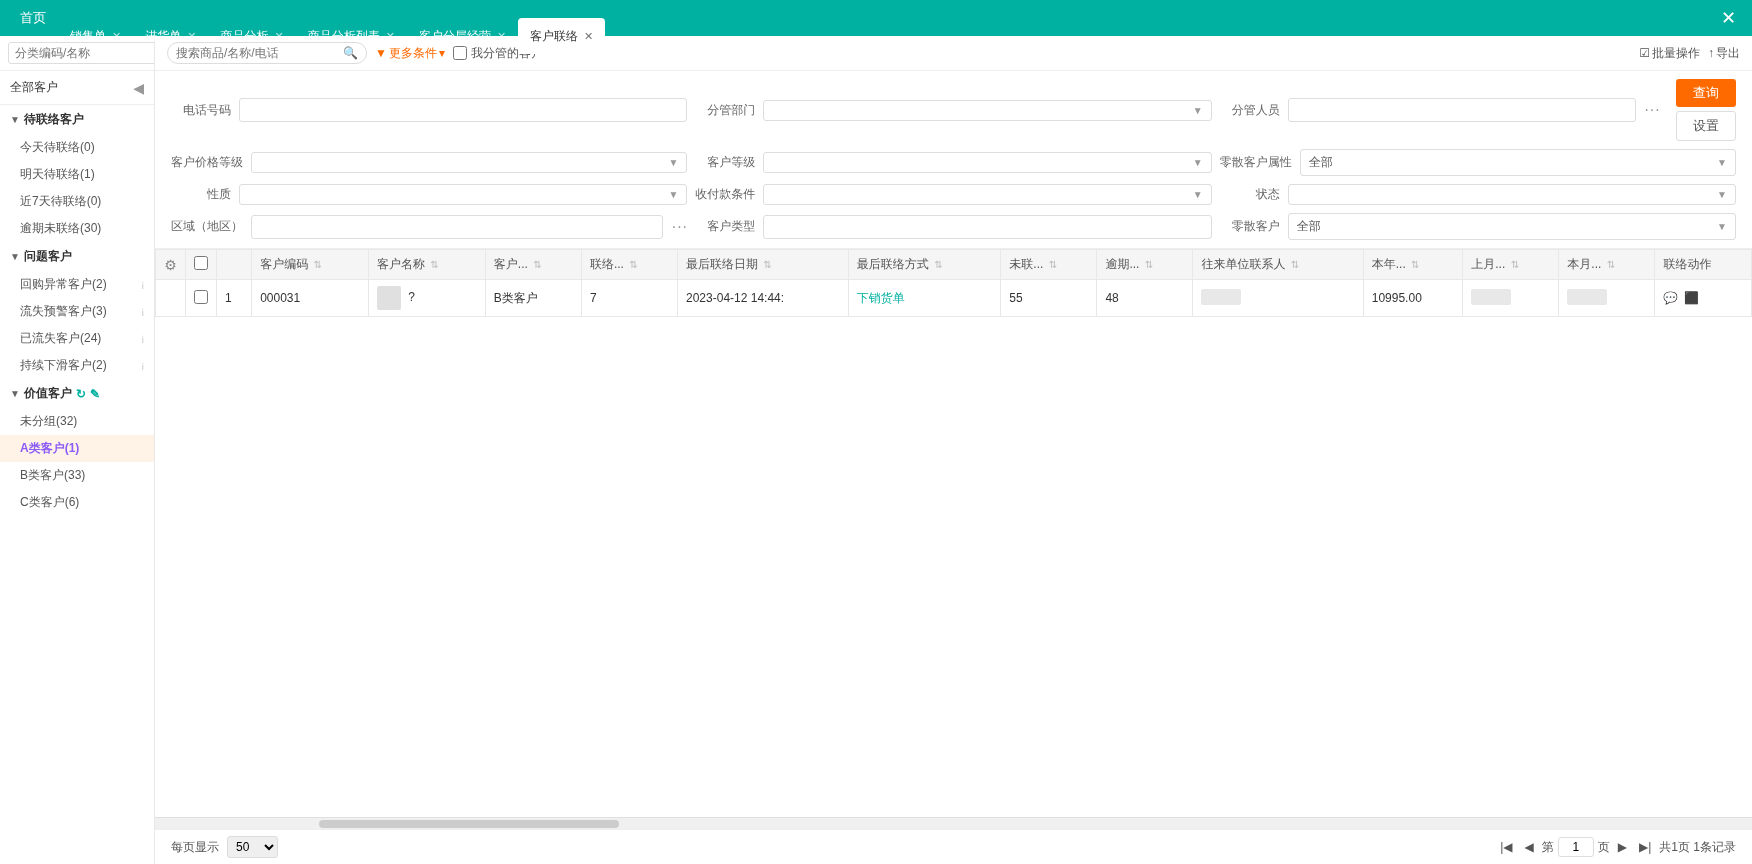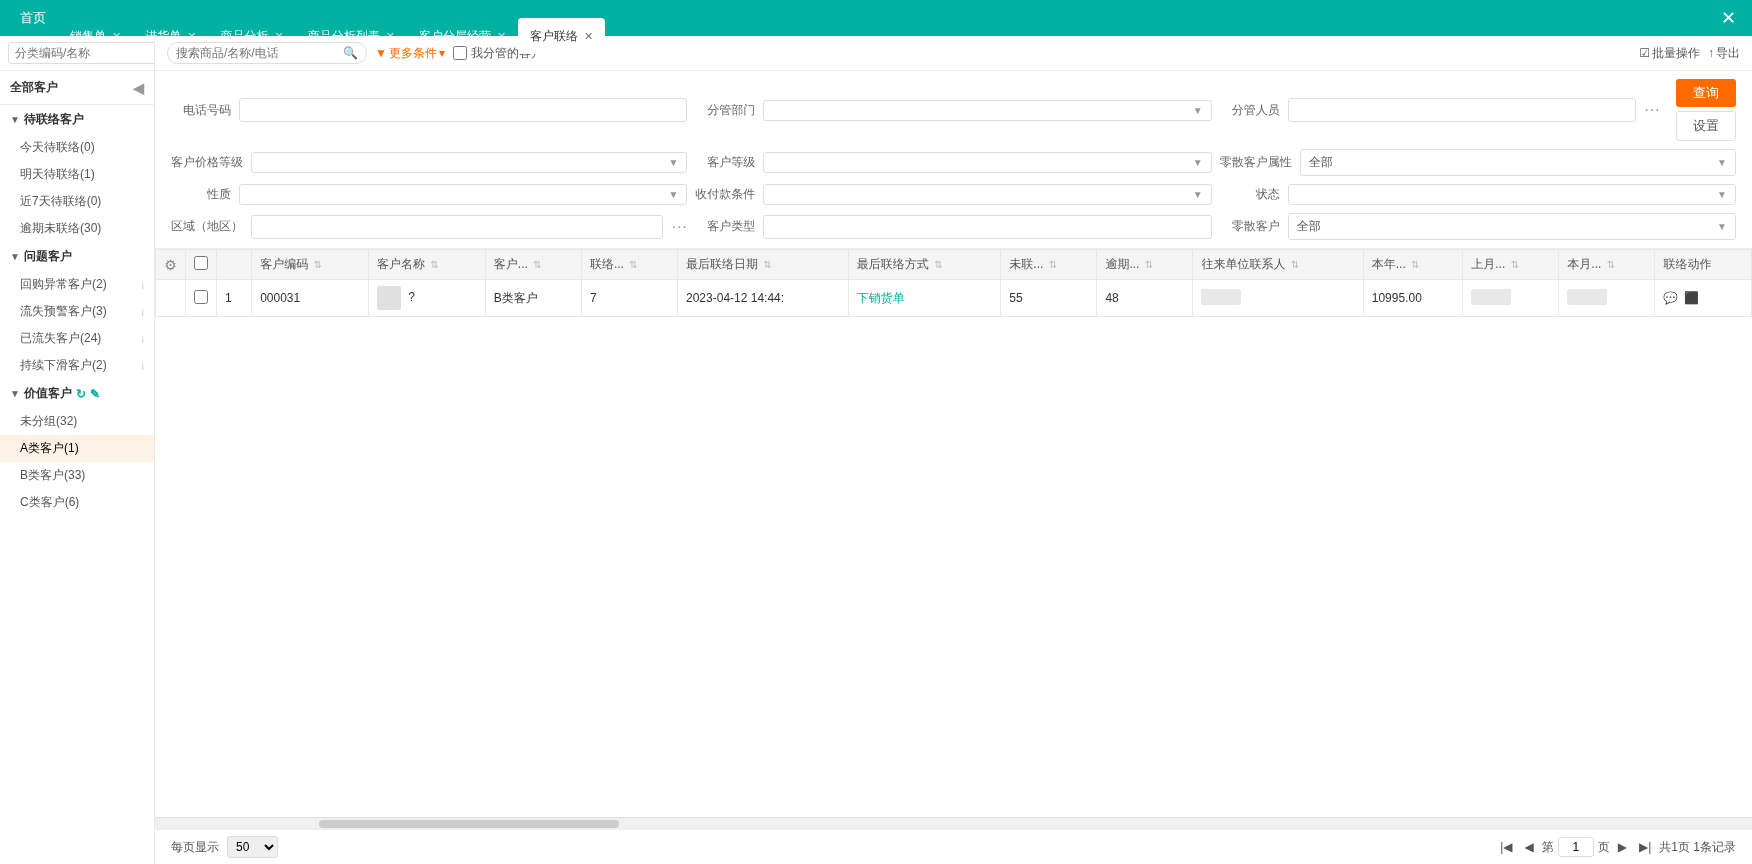--- a/index.html
+++ b/index.html
@@ -30,34 +30,34 @@
     }
     .sidebar-search {
       display: flex; align-items: flex-end; padding: 6px 8px; border-bottom: 1px solid #eee;
     }
     .sidebar-search input {
       flex: 1; border: 1px solid #ddd; border-radius: 3px; padding: 3px 6px;
       font-size: 12px; outline: none; color: #666;
     }
     .sidebar-header {
       display: flex; align-items: center; justify-content: space-between;
-      padding: 8px 10px; font-weight: bold; color: #333; font-size: 13px;
+      padding: 8px 10px; font-weight: normal; color: #333; font-size: 13px;
       border-bottom: 1px solid #eee;
     }
     .sidebar-header .collapse-icon { color: #999; cursor: pointer; font-size: 14px; }
     .sidebar-section-title {
       display: flex; align-items: center; padding: 6px 10px; color: #333;
       font-weight: bold; cursor: pointer; font-size: 12px;
     }
     .sidebar-section-title .arrow { margin-right: 4px; font-size: 10px; color: #666; }
     .sidebar-item {
       padding: 5px 10px 5px 20px; color: #555; cursor: pointer; display: flex;
       align-items: center; justify-content: space-between;
     }
-    .sidebar-item.active { background: #fff3e8; color: #000000; font-weight: normal; }
+    .sidebar-item.active { background: #fff3e8; color: #8b5cf6; font-weight: bold; }
     .sidebar-item .info-icon { color: #ccc; font-size: 10px; }
 
     
     .content-area { flex: 1; display: flex; flex-direction: column; overflow: hidden; }
 
     
     .toolbar {
       display: flex; align-items: center; padding: 6px 12px; background: white;
       border-bottom: 1px solid #eee; gap: 8px; flex-shrink: 0;
     }

